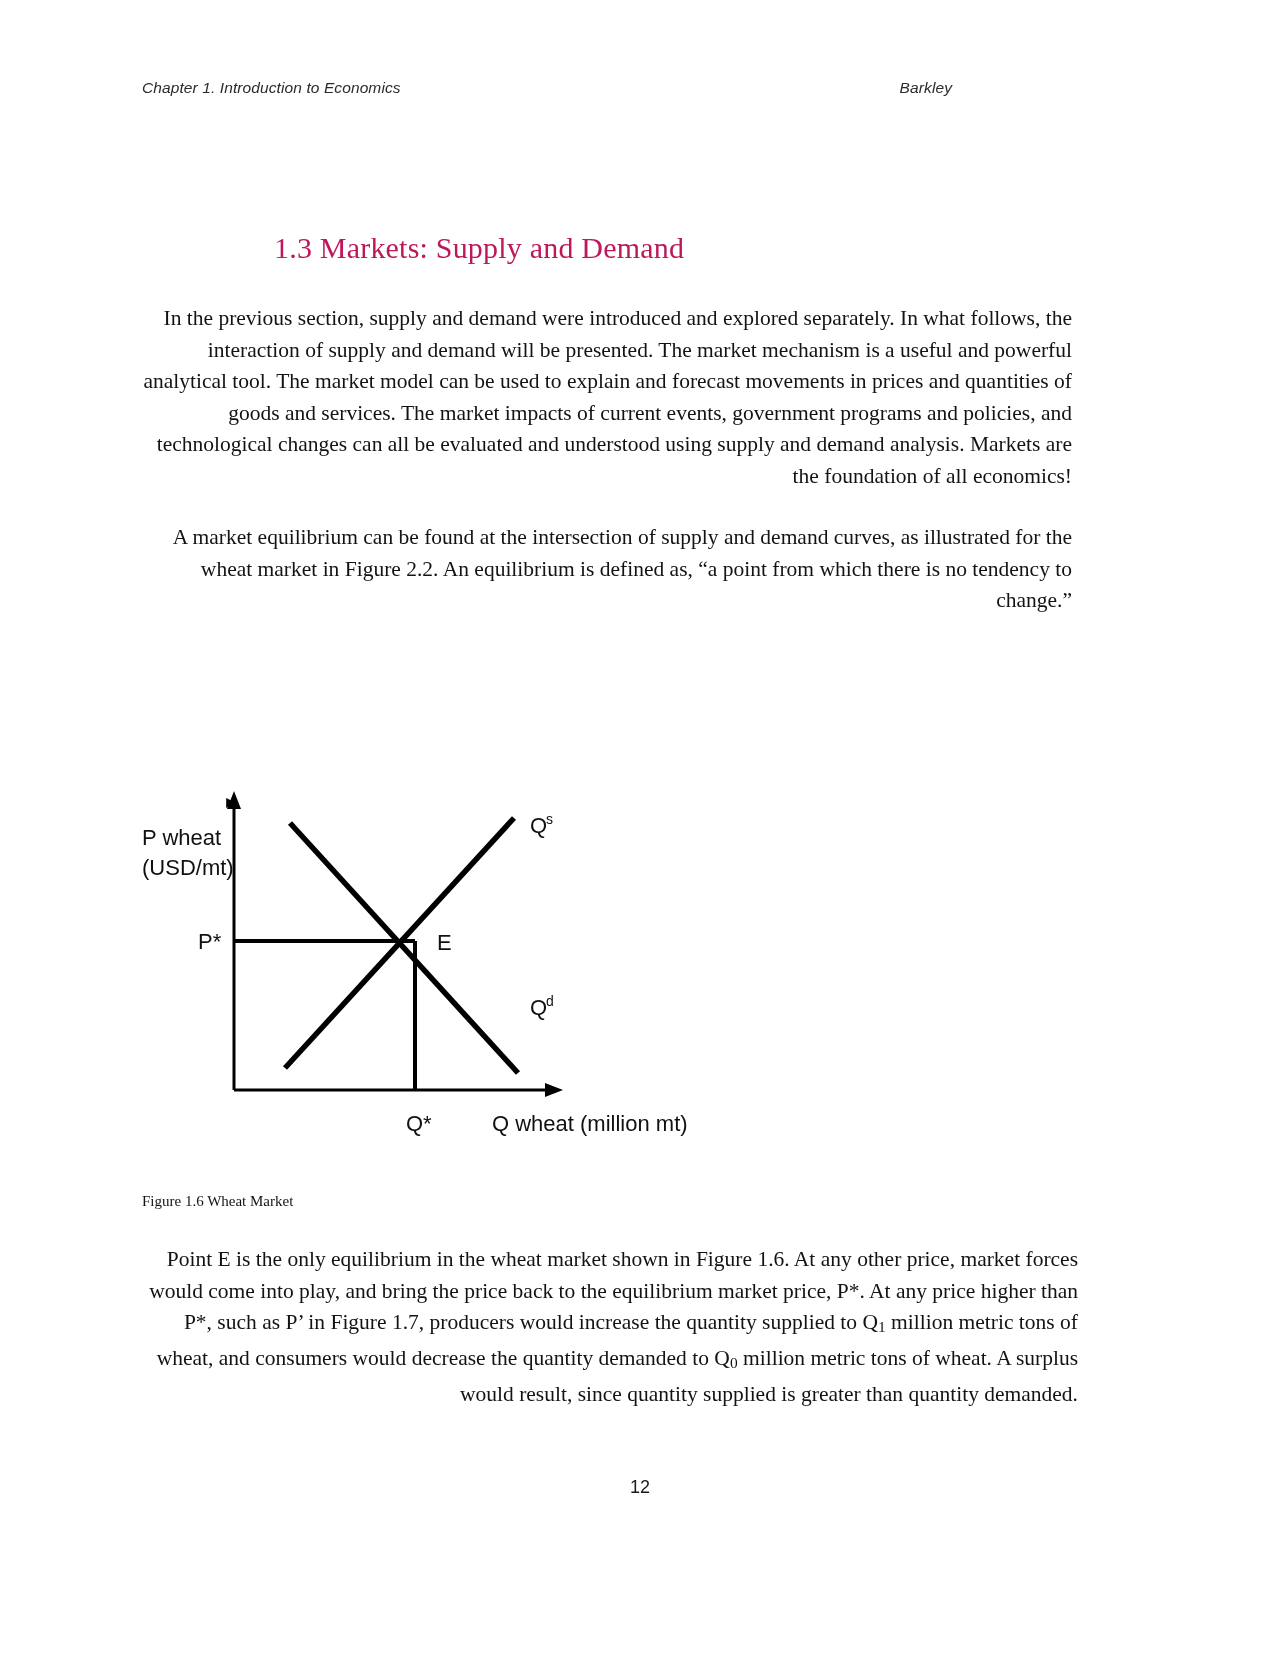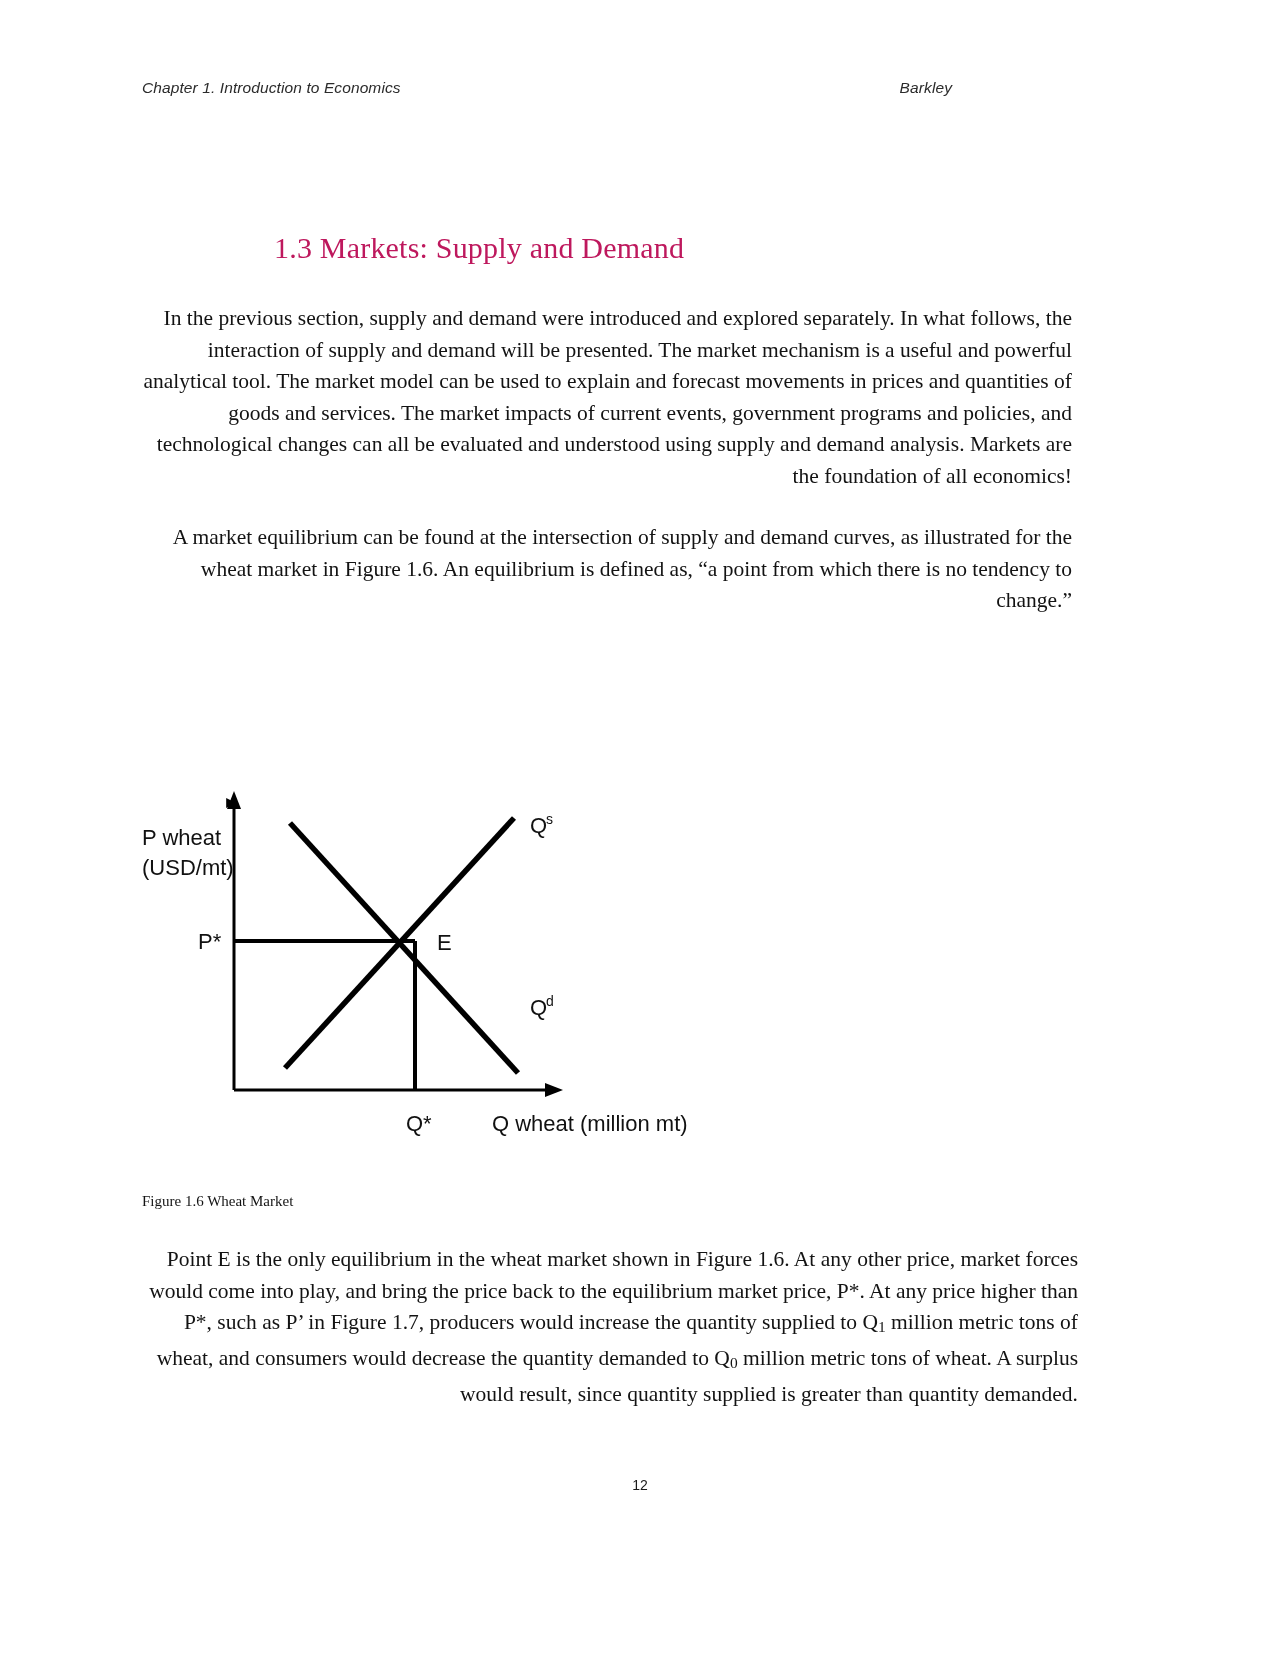--- a/index.html
+++ b/index.html
@@ -105,21 +105,21 @@
   }
 
   
   .page-number {
     position: absolute;
     top: 1446px;
     left: 0;
     width: 1280px;
     text-align: center;
     font-family: "Liberation Sans", "DejaVu Sans", sans-serif;
-    font-size: 14px;
+    font-size: 18px;
     color: #1a1a1a;
   }
 
   sub, .subdigit {
     font-size: 0.72em;
     vertical-align: -0.22em;
   }
 </style>
 </head>
 <body>
@@ -128,21 +128,21 @@
 
   <div class="running-head">
     <span class="rh-left">Chapter 1. Introduction to Economics</span>
     <span class="rh-right">Barkley</span>
   </div>
 
   <h1 class="section-title">1.3 Markets: Supply and Demand</h1>
 
   <div class="content">
     <p class="body">In the previous section, supply and demand were introduced and explored separately. In what follows, the interaction of supply and demand will be presented. The market mechanism is a useful and powerful analytical tool. The market model can be used to explain and forecast movements in prices and quantities of goods and services. The market impacts of current events, government programs and policies, and technological changes can all be evaluated and understood using supply and demand analysis. Markets are the foundation of all economics!</p>
-    <p class="body">A market equilibrium can be found at the intersection of supply and demand curves, as illustrated for the wheat market in Figure 1.6. An equilibrium is defined as, “a point from which there is no tendency to change.”</p>
+    <p class="body">A market equilibrium can be found at the intersection of supply and demand curves, as illustrated for the wheat market in Figure 2.2. An equilibrium is defined as, “a point from which there is no tendency to change.”</p>
   </div>
 
   <div class="figure-wrap">
     <svg width="640" height="370" viewBox="0 0 640 370" xmlns="http://www.w3.org/2000/svg">
       <defs>
         <marker id="arrowUp" markerWidth="10" markerHeight="10" refX="5" refY="2.2" orient="auto" markerUnits="userSpaceOnUse">
           <path d="M5,0 L10,10 L0,10 Z" fill="#000"></path>
         </marker>
         <marker id="arrowRight" markerWidth="10" markerHeight="10" refX="7.5" refY="5" orient="auto" markerUnits="userSpaceOnUse">
           <path d="M0,0 L10,5 L0,10 Z" fill="#000"></path>

